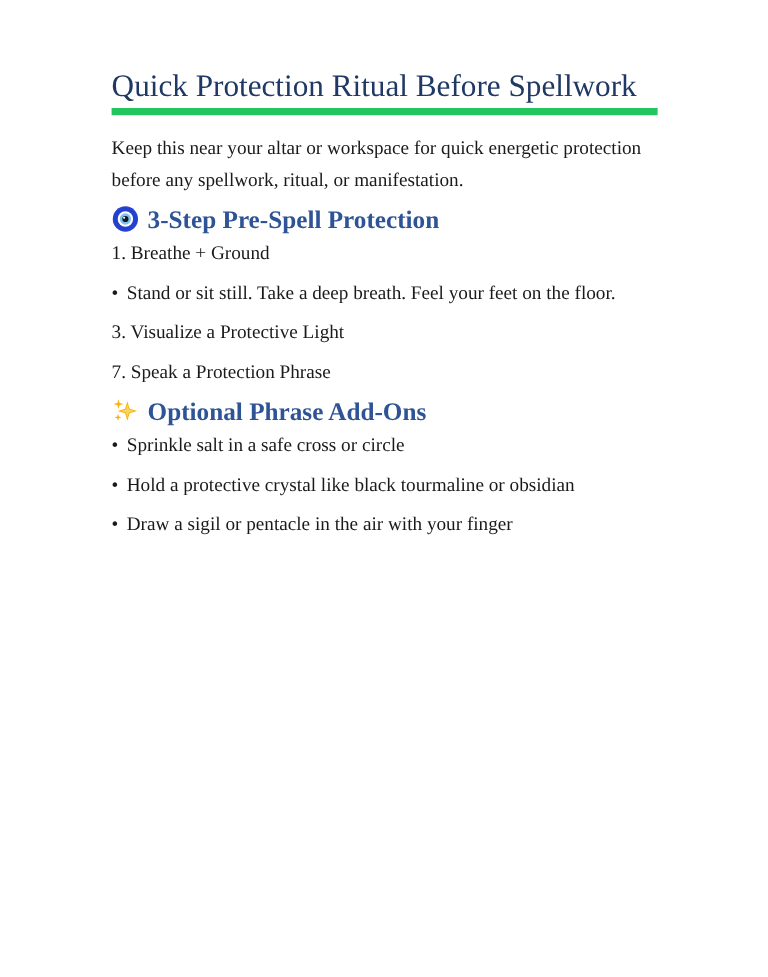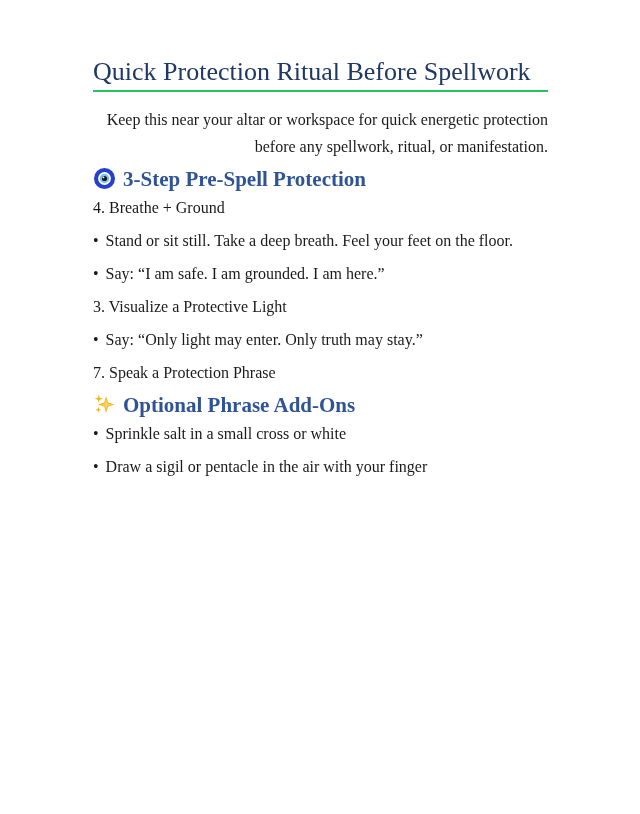--- a/index.html
+++ b/index.html
@@ -15,30 +15,29 @@
     padding: 56px 92px 0 93px;
     width: 455px;
   }
   h1.doc-title {
     font-size: 26px;
     line-height: 32px;
     font-weight: 400;
     color: #1F3864;
     margin: 0;
     padding-bottom: 2px;
-    border-bottom: 2px solid #22c55e;
+    border-bottom: 6px solid #22c55e;
   }
   p.body-text {
     font-size: 16px;
     line-height: 27px;
     margin: 0 0 6px 0;
   }
   p.intro {
     margin-top: 14px;
-    text-align: right;
   }
   h2.section-heading {
     font-size: 21px;
     line-height: 26px;
     font-weight: 700;
     color: #2F5496;
     margin: 3px 0 2px 0;
   }
   h2 .emoji {
     display: inline-block;
@@ -64,44 +63,43 @@
         <circle cx="12" cy="12" r="11" fill="#2E44D4"></circle>
         <circle cx="12" cy="12" r="10.2" fill="#2440CE"></circle>
         <circle cx="12" cy="12" r="6.7" fill="#FFFFFF"></circle>
         <circle cx="12" cy="12" r="4.9" fill="#7EC1F0"></circle>
         <circle cx="12" cy="12" r="2.7" fill="#101726"></circle>
         <circle cx="10.9" cy="10.9" r="0.95" fill="#FFFFFF"></circle>
       </svg>
     </span><span>3-Step Pre-Spell Protection</span>
   </h2>
 
-  <p class="body-text step">4. Breathe + Ground</p>
+  <p class="body-text step">1. Breathe + Ground</p>
 
   <p class="body-text bullet"><span class="marker">•</span><span>Stand or sit still. Take a deep breath. Feel your feet on the floor.</span></p>
 
-  <p class="body-text bullet"><span class="marker">•</span><span>Say: “I am safe. I am grounded. I am here.”</span></p>
 
   <p class="body-text step">3. Visualize a Protective Light</p>
 
 
-  <p class="body-text bullet"><span class="marker">•</span><span>Say: “Only light may enter. Only truth may stay.”</span></p>
 
   <p class="body-text step">7. Speak a Protection Phrase</p>
 
 
   <h2 class="section-heading">
     <span class="emoji">
       <svg viewBox="0 0 28 28" xmlns="http://www.w3.org/2000/svg" aria-hidden="true">
         <path d="M16 4 L18.3 11.7 L26 14 L18.3 16.3 L16 24 L13.7 16.3 L6 14 L13.7 11.7 Z" fill="#F6B40E"></path>
         <path d="M16 7.5 L17.6 12.4 L22.5 14 L17.6 15.6 L16 20.5 L14.4 15.6 L9.5 14 L14.4 12.4 Z" fill="#FCD35E"></path>
         <path d="M7 2 L8.1 5.9 L12 7 L8.1 8.1 L7 12 L5.9 8.1 L2 7 L5.9 5.9 Z" fill="#F6B40E"></path>
         <path d="M6.5 17 L7.4 19.6 L10 20.5 L7.4 21.4 L6.5 24 L5.6 21.4 L3 20.5 L5.6 19.6 Z" fill="#F6B40E"></path>
       </svg>
     </span><span>Optional Phrase Add-Ons</span>
   </h2>
 
 
-  <p class="body-text bullet"><span class="marker">•</span><span>Sprinkle salt in a small cross or white</span></p>
+  <p class="body-text bullet"><span class="marker">•</span><span>Sprinkle salt in a safe cross or circle</span></p>
 
+  <p class="body-text bullet"><span class="marker">•</span><span>Hold a protective crystal like black tourmaline or obsidian</span></p>
 
   <p class="body-text bullet"><span class="marker">•</span><span>Draw a sigil or pentacle in the air with your finger</span></p>
 
 </div>
 
 </body></html>

